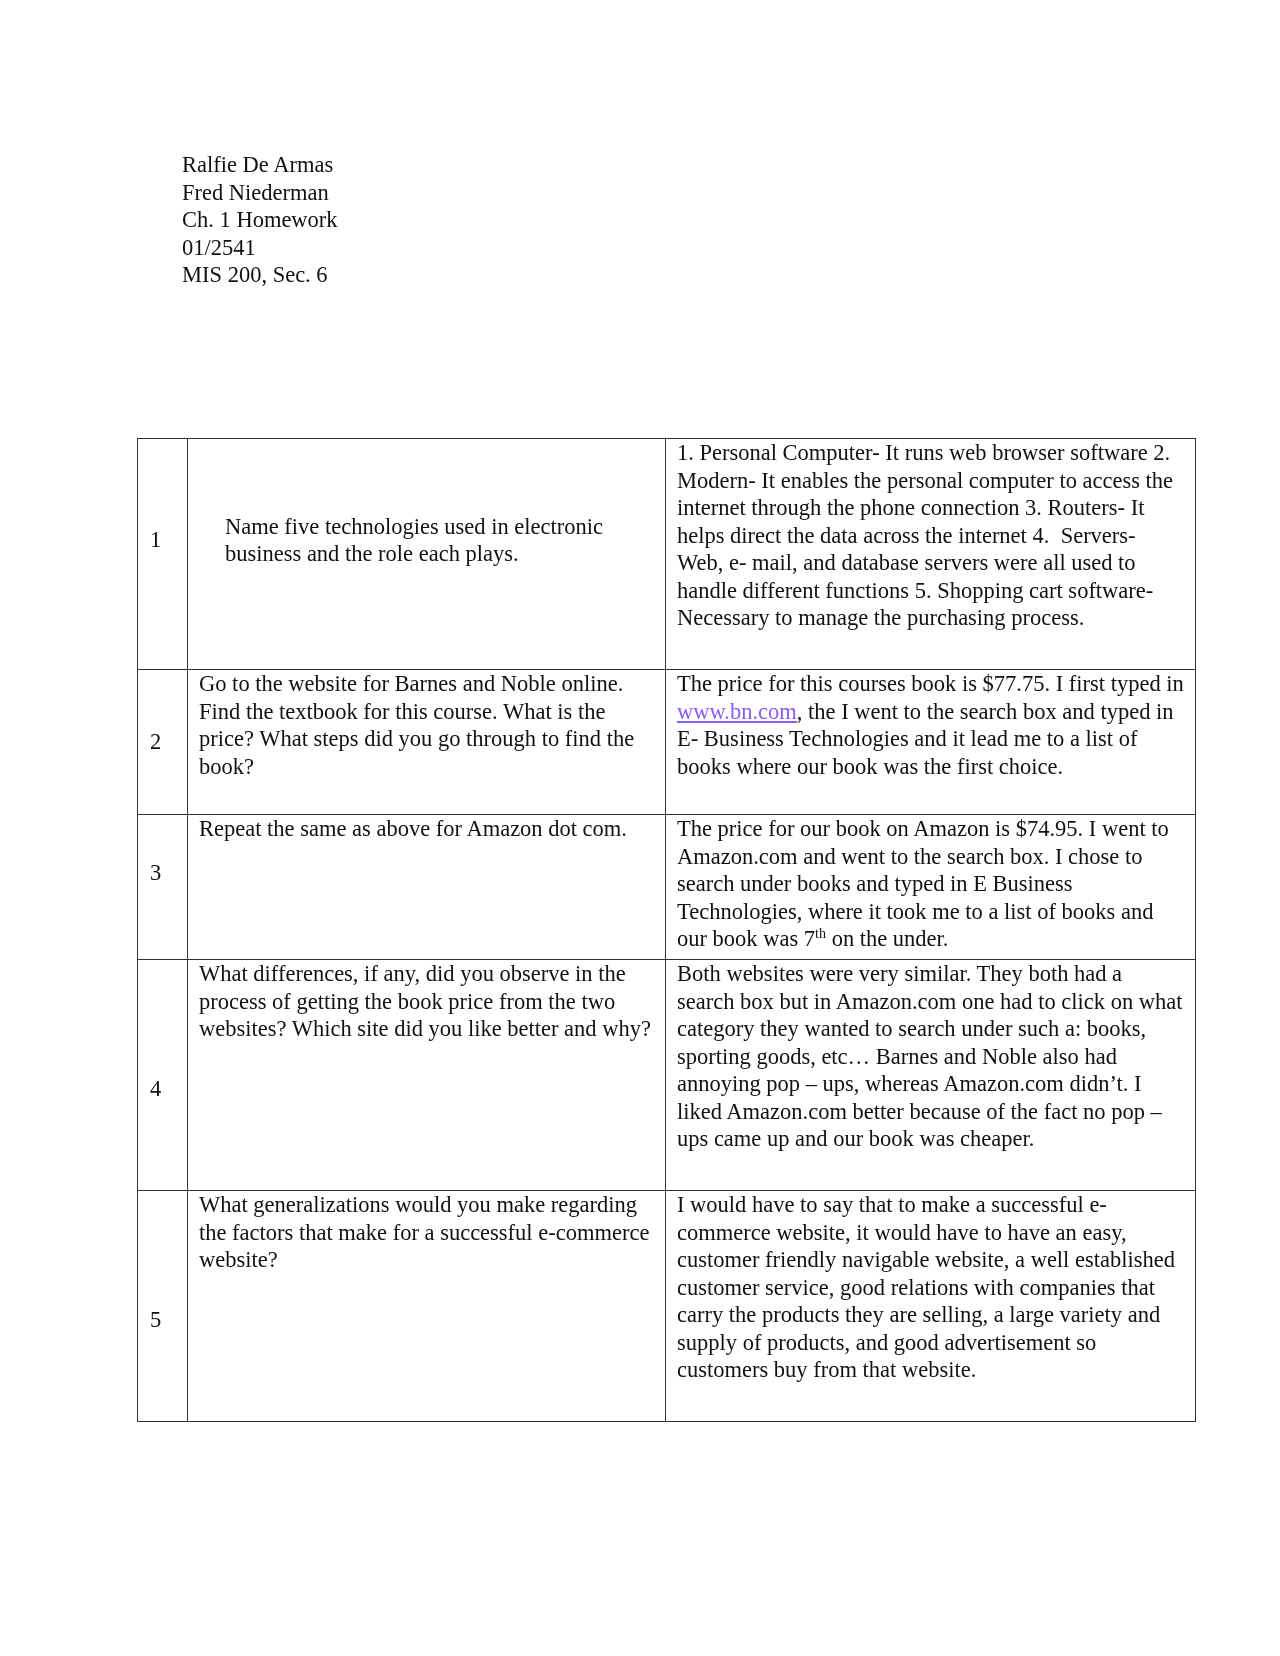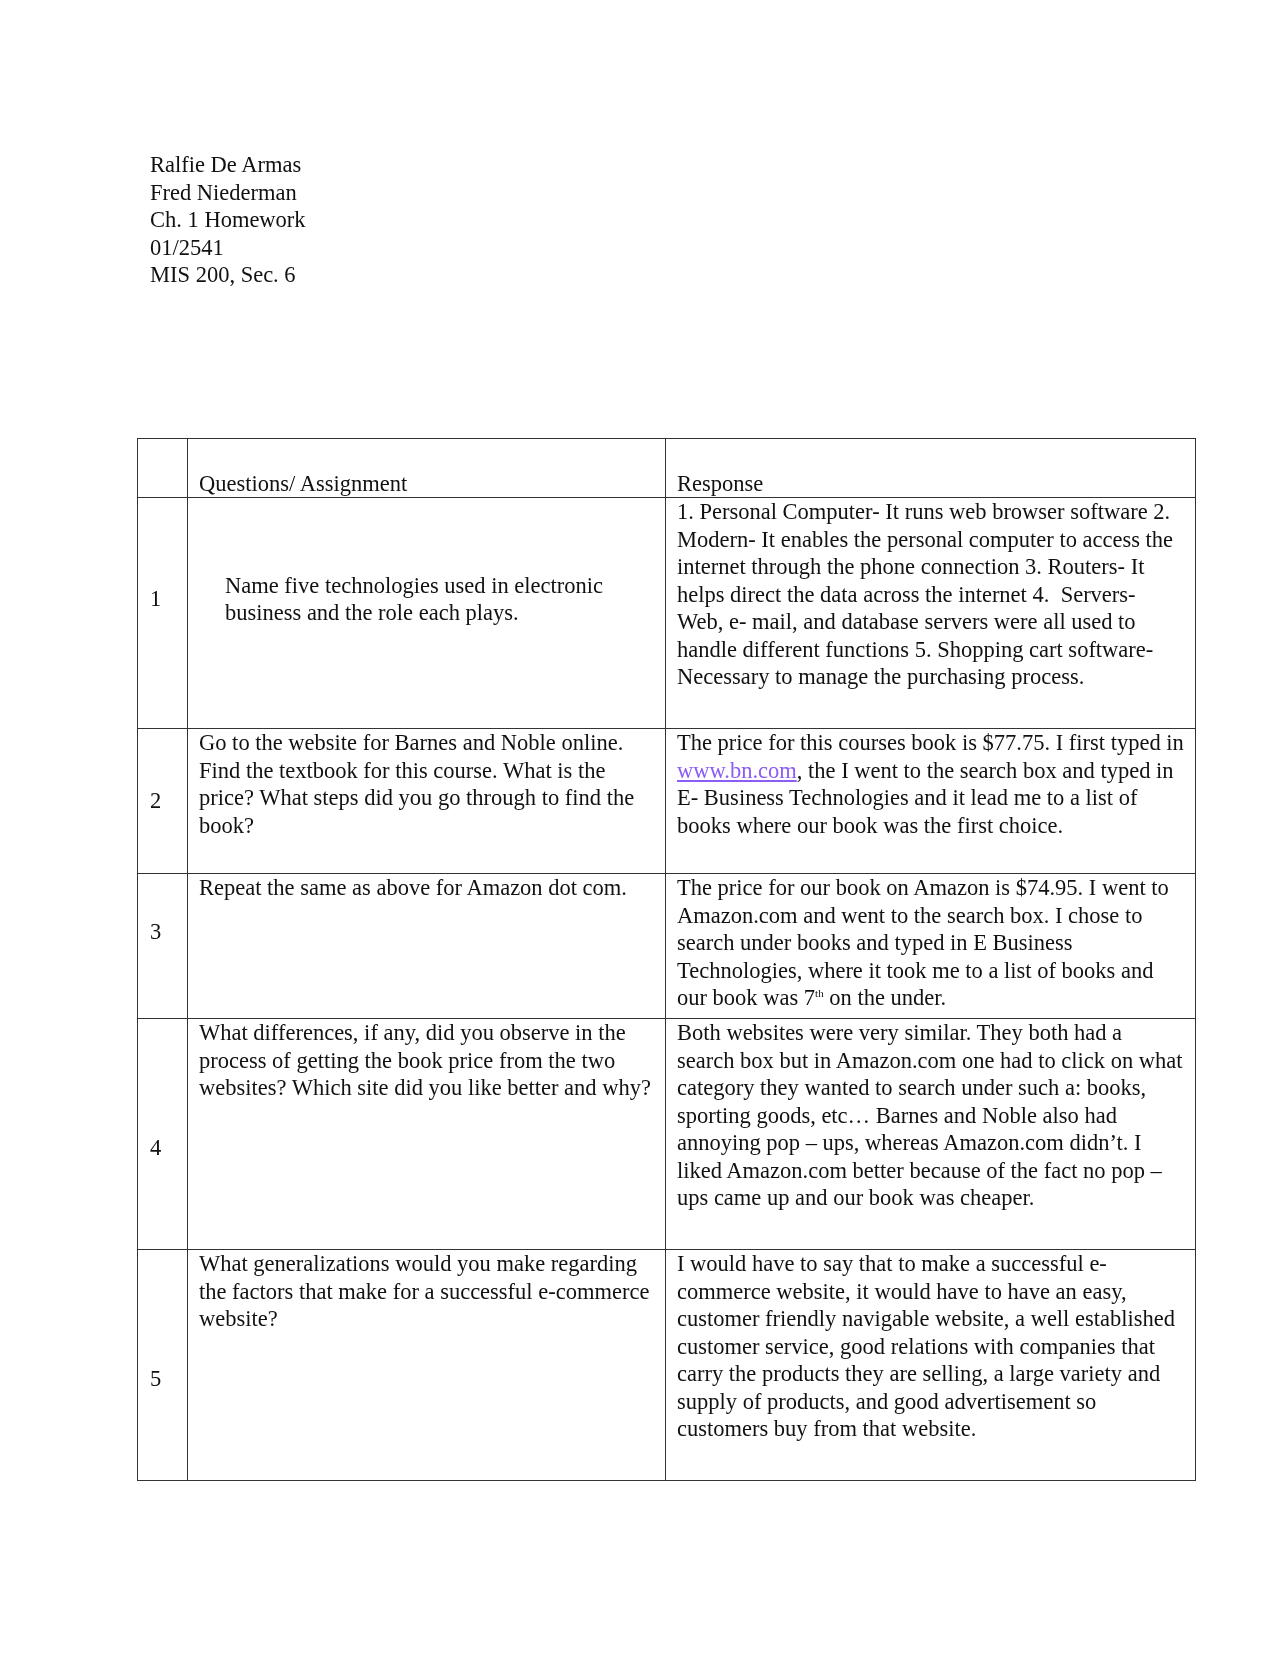--- a/index.html
+++ b/index.html
@@ -17,20 +17,21 @@
       line-height: 27.5px;
     }
     .header-block {
       position: absolute;
       left: 150px;
       top: 151px;
     }
     .header-line {
       display: block;
       white-space: nowrap;
+      margin-left: 32px;
     }
     .qa-table {
       position: absolute;
       left: 137px;
       top: 438px;
       width: 1058px;
       border-collapse: collapse;
       table-layout: fixed;
     }
     .qa-table td {
@@ -58,21 +59,21 @@
     .row1 td.q-cell .q-inner { margin-top: -28px; margin-left: 26px; }
     .row3 td.q-cell .q-inner, .row4 td.q-cell .q-inner, .row5 td.q-cell .q-inner,
     .row2 td.q-cell .q-inner { margin-top: 0; }
     .num-cell.top-align { vertical-align: top; }
     .link {
       color: #8b5cf6;
       text-decoration: underline;
     }
     b { font-weight: normal; }
     sup {
-      font-size: 11px;
+      font-size: 14px;
       line-height: 0;
       vertical-align: super;
     }
   </style>
 </head>
 <body>
 
 <div class="header-block">
   <span class="header-line">Ralfie De Armas</span>
   <span class="header-line">Fred Niederman</span>
@@ -81,25 +82,20 @@
   <span class="header-line">MIS 200, Sec. 6</span>
 </div>
 
 <table class="qa-table">
   <colgroup>
     <col class="c-num">
     <col class="c-q">
     <col class="c-r">
   </colgroup>
   <tbody>
-    <tr class="head-row">
-      <td></td>
-      <td>Questions/ Assignment</td>
-      <td>Response</td>
-    </tr>
 
     <tr class="row1">
       <td class="num-cell">
           <span class="q-inner" style="display:block;margin-top:-28px">1</span>
         </td>
       <td class="q-cell">
           <div class="q-inner">Name five technologies used in electronic business and the role each plays.</div>
         </td>
       <td class="r-cell">
         <span>1. </span><b>Personal Computer</b><span>- It runs web browser software </span><span>2. </span><b>Modern</b><span>- It enables the personal computer to access the internet through the phone connection </span><span>3. </span><b>Routers</b><span>- It helps direct the data across the internet </span><span style="white-space:pre">4.  </span><b>Servers</b><span>- Web, e- mail, and database servers were all used to handle different functions </span><span>5. </span><b>Shopping cart software</b><span>- Necessary to manage the purchasing process.</span>

